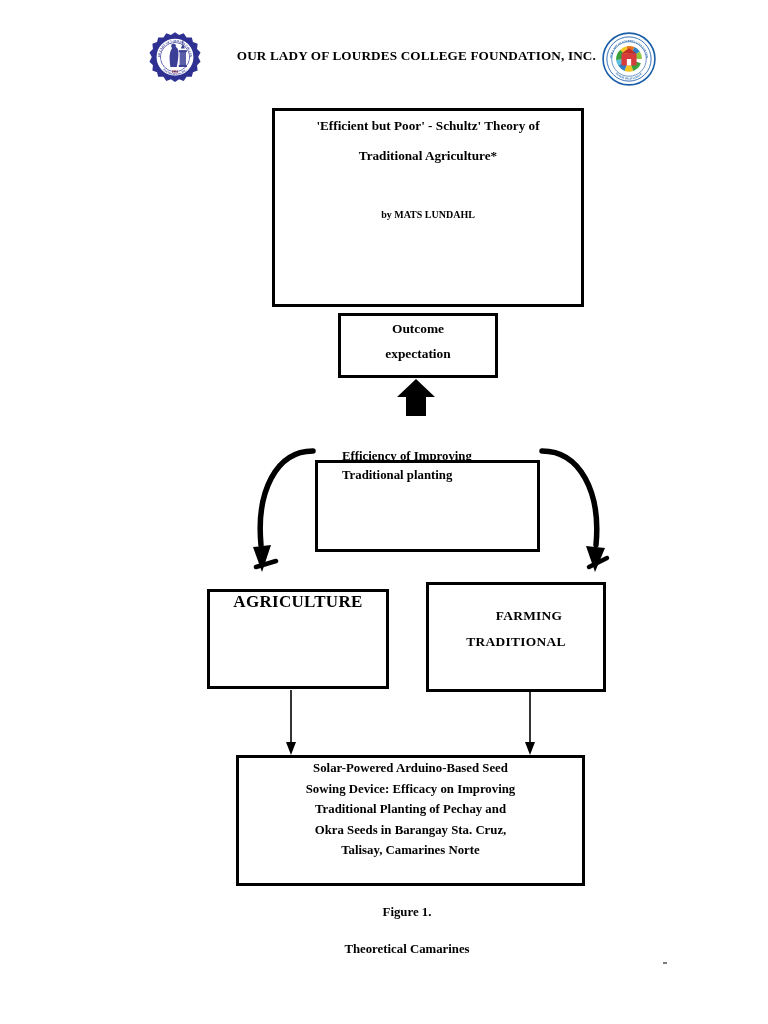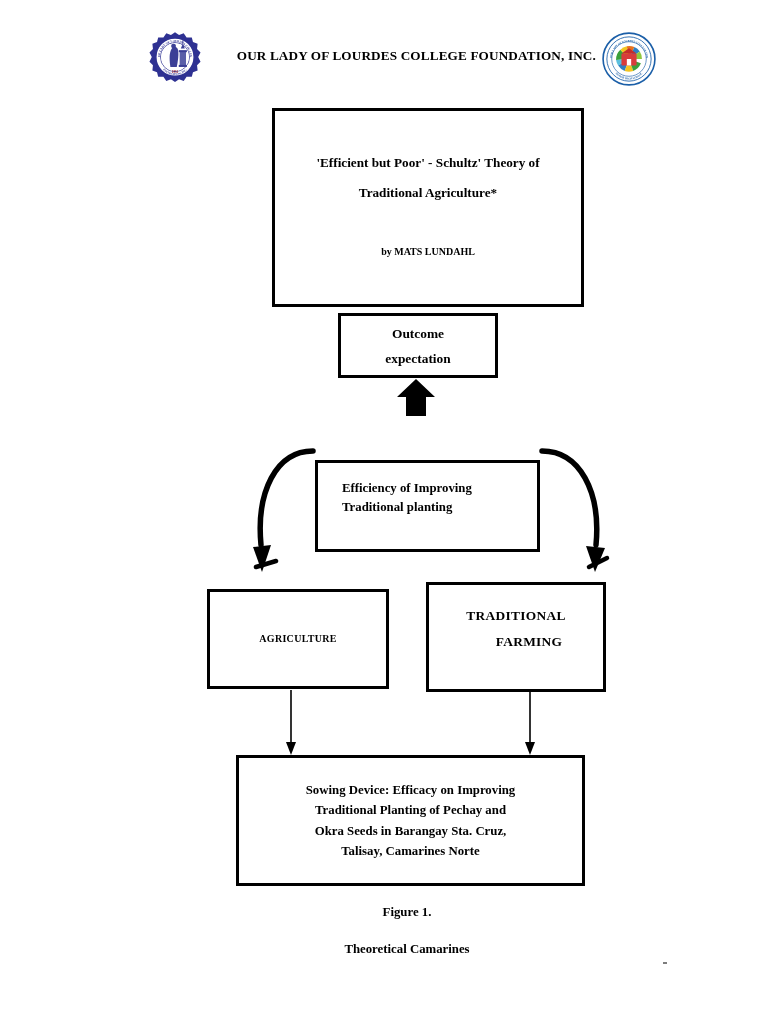--- a/index.html
+++ b/index.html
@@ -52,21 +52,20 @@
     height: 54px;
   }
 
   
   .box {
     position: absolute;
     background: #ffffff;
     border: 3px solid #000000;
     box-sizing: border-box;
     display: flex;
-    align-items: center;
     justify-content: center;
   }
   .box-inner {
     width: 100%;
     text-align: center;
   }
 
   #title-box {
     left: 272px;
     top: 108px;
@@ -119,21 +118,21 @@
   }
 
   #agriculture-box {
     left: 207px;
     top: 589px;
     width: 182px;
     height: 100px;
   }
   .agri-line {
     font-weight: bold;
-    font-size: 10px;
+    font-size: 17px;
     line-height: 20px;
     letter-spacing: 0.3px;
   }
 
   #traditional-box {
     left: 426px;
     top: 582px;
     width: 180px;
     height: 110px;
     align-items: flex-start;
@@ -278,27 +277,28 @@
   </div>
 
   <div class="box" id="agriculture-box">
     <div class="box-inner">
       <div class="agri-line">AGRICULTURE</div>
     </div>
   </div>
 
   <div class="box" id="traditional-box">
     <div class="box-inner">
+      <div class="trad-line trad-line-2">FARMING</div>
       <div class="trad-line">TRADITIONAL</div>
-      <div class="trad-line trad-line-2">FARMING</div>
     </div>
   </div>
 
   <div class="box" id="research-box">
     <div class="box-inner">
+      <div class="res-line">Solar-Powered Arduino-Based Seed</div>
       <div class="res-line">Sowing Device: Efficacy on Improving</div>
       <div class="res-line">Traditional Planting of Pechay and</div>
       <div class="res-line">Okra Seeds in Barangay Sta. Cruz,</div>
       <div class="res-line">Talisay, Camarines Norte</div>
     </div>
   </div>
 
   <div class="caption" id="caption-figure">Figure 1.</div>
   <div class="caption" id="caption-sub">Theoretical Camarines</div>
 

